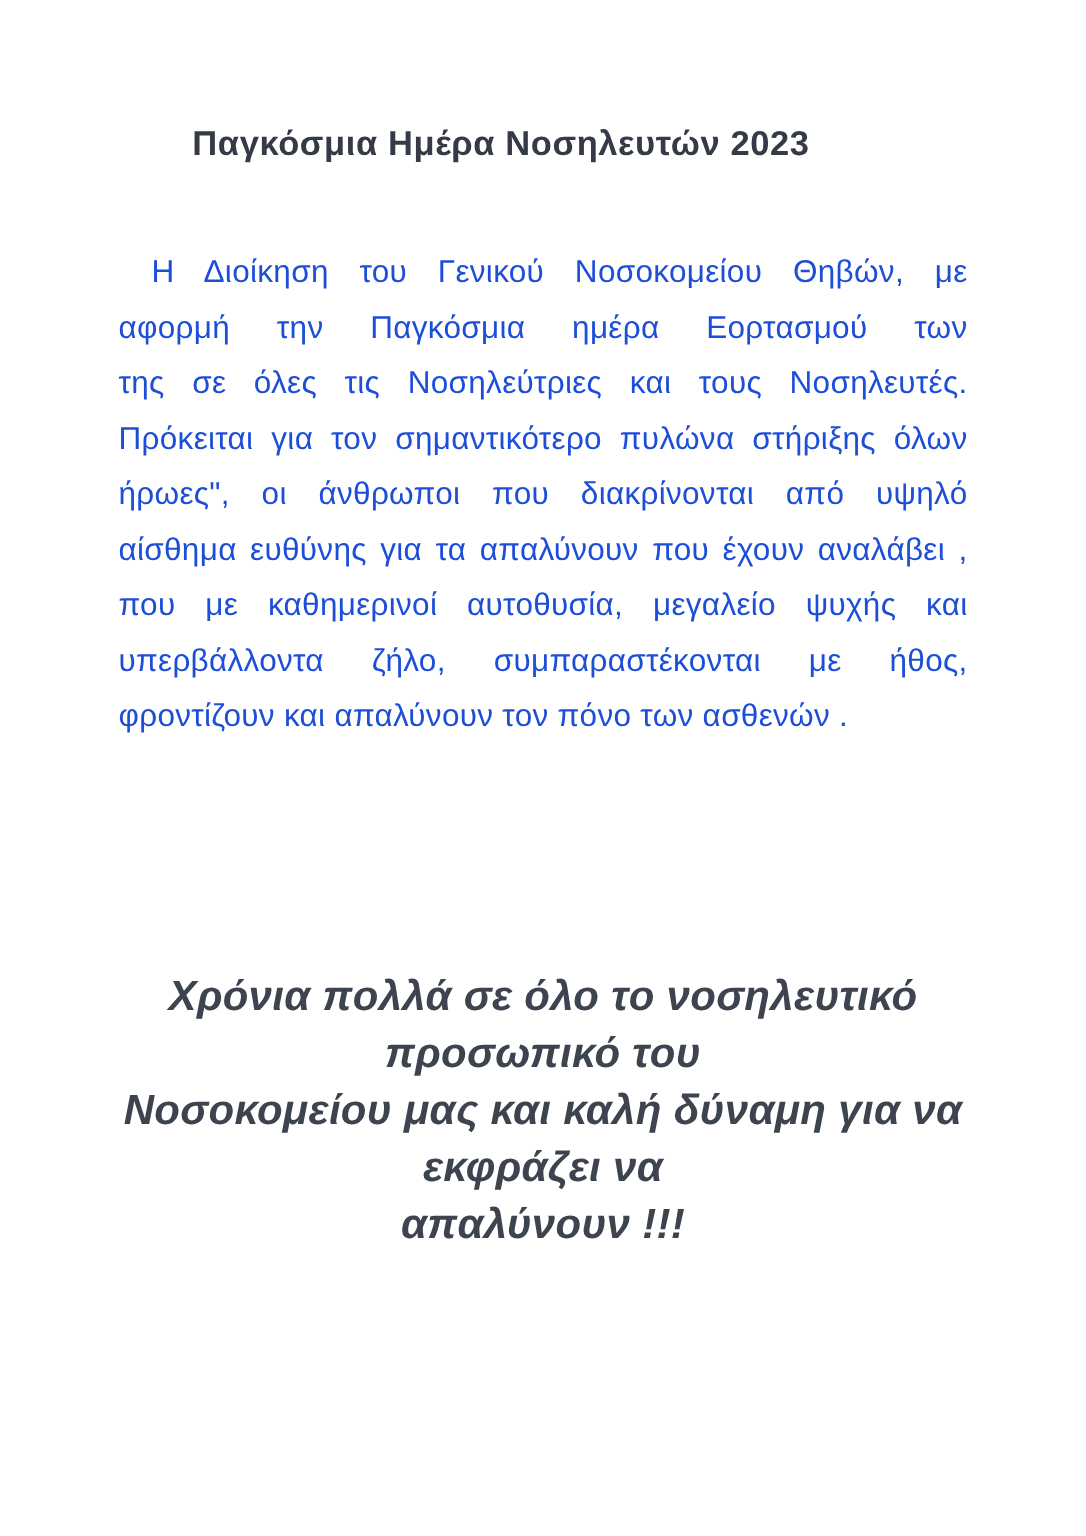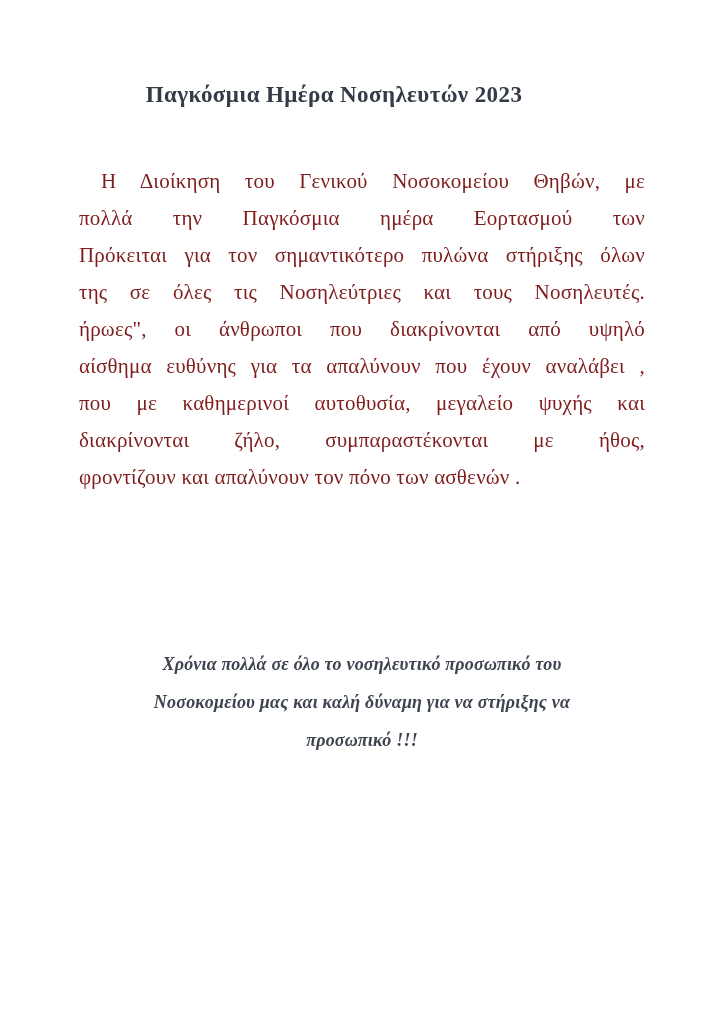--- a/index.html
+++ b/index.html
@@ -5,21 +5,21 @@
   html, body {
     margin: 0;
     padding: 0;
     background: #ffffff;
   }
   .page {
     position: relative;
     width: 668px;
     height: 1024px;
     background: #ffffff;
-    font-family: Liberation Serif, serif;
+    font-family: Liberation Sans, sans-serif;
     color: #3d4450;
     overflow: hidden;
   }
   .doc-title {
     position: absolute;
     top: 82px;
     left: 0;
     right: 0;
     text-align: center;
     font-size: 23px;
@@ -28,69 +28,69 @@
     color: #343b47;
   }
   .body-paragraph {
     position: absolute;
     top: 163px;
     left: 79px;
     width: 566px;
     font-size: 21px;
     line-height: 37px;
     letter-spacing: 0.2px;
-    color: #7f1d1d;
+    color: #1d4ed8;
   }
   .body-paragraph .line {
     text-align: justify;
     text-align-last: justify;
     white-space: normal;
   }
   .body-paragraph .line.first {
     text-indent: 22px;
   }
   .body-paragraph .line.last {
     text-align: right;
     text-align-last: left;
   }
   .closing-paragraph {
     position: absolute;
     top: 645px;
     left: 56px;
     width: 612px;
-    font-size: 18px;
+    font-size: 28px;
     font-weight: bold;
     font-style: italic;
     line-height: 38px;
     letter-spacing: 0.2px;
     text-align: center;
     color: #3d4450;
   }
   .closing-paragraph .line {
     text-align: center;
   }
 </style>
 </head>
 <body>
 
 <div class="page">
 
   <div class="doc-title">Παγκόσμια Ημέρα Νοσηλευτών 2023</div>
 
   <div class="body-paragraph">
       <div class="line first">Η  Διοίκηση του Γενικού Νοσοκομείου Θηβών, με</div>
-      <div class="line">πολλά   την Παγκόσμια ημέρα Εορτασμού των</div>
+      <div class="line">αφορμή   την Παγκόσμια ημέρα Εορτασμού των</div>
+      <div class="line">της σε όλες τις Νοσηλεύτριες και τους Νοσηλευτές.</div>
       <div class="line">Πρόκειται για τον σημαντικότερο πυλώνα στήριξης όλων</div>
-      <div class="line">της σε όλες τις Νοσηλεύτριες και τους Νοσηλευτές.</div>
       <div class="line">ήρωες", οι άνθρωποι που  διακρίνονται από υψηλό</div>
       <div class="line">αίσθημα ευθύνης για τα απαλύνουν που έχουν αναλάβει ,</div>
       <div class="line">που με καθημερινοί αυτοθυσία, μεγαλείο ψυχής και</div>
-      <div class="line">διακρίνονται ζήλο,   συμπαραστέκονται με ήθος,</div>
+      <div class="line">υπερβάλλοντα ζήλο,   συμπαραστέκονται με ήθος,</div>
       <div class="line last">φροντίζουν και απαλύνουν τον πόνο των ασθενών .</div>
     </div>
 
   <div class="closing-paragraph">
       <div class="line">Χρόνια πολλά  σε όλο το νοσηλευτικό προσωπικό του</div>
-      <div class="line">Νοσοκομείου μας και καλή δύναμη για να στήριξης να</div>
-      <div class="line">προσωπικό !!!</div>
+      <div class="line">Νοσοκομείου μας και καλή δύναμη για να εκφράζει να</div>
+      <div class="line">απαλύνουν !!!</div>
     </div>
 
 </div>
 
 </body></html>

